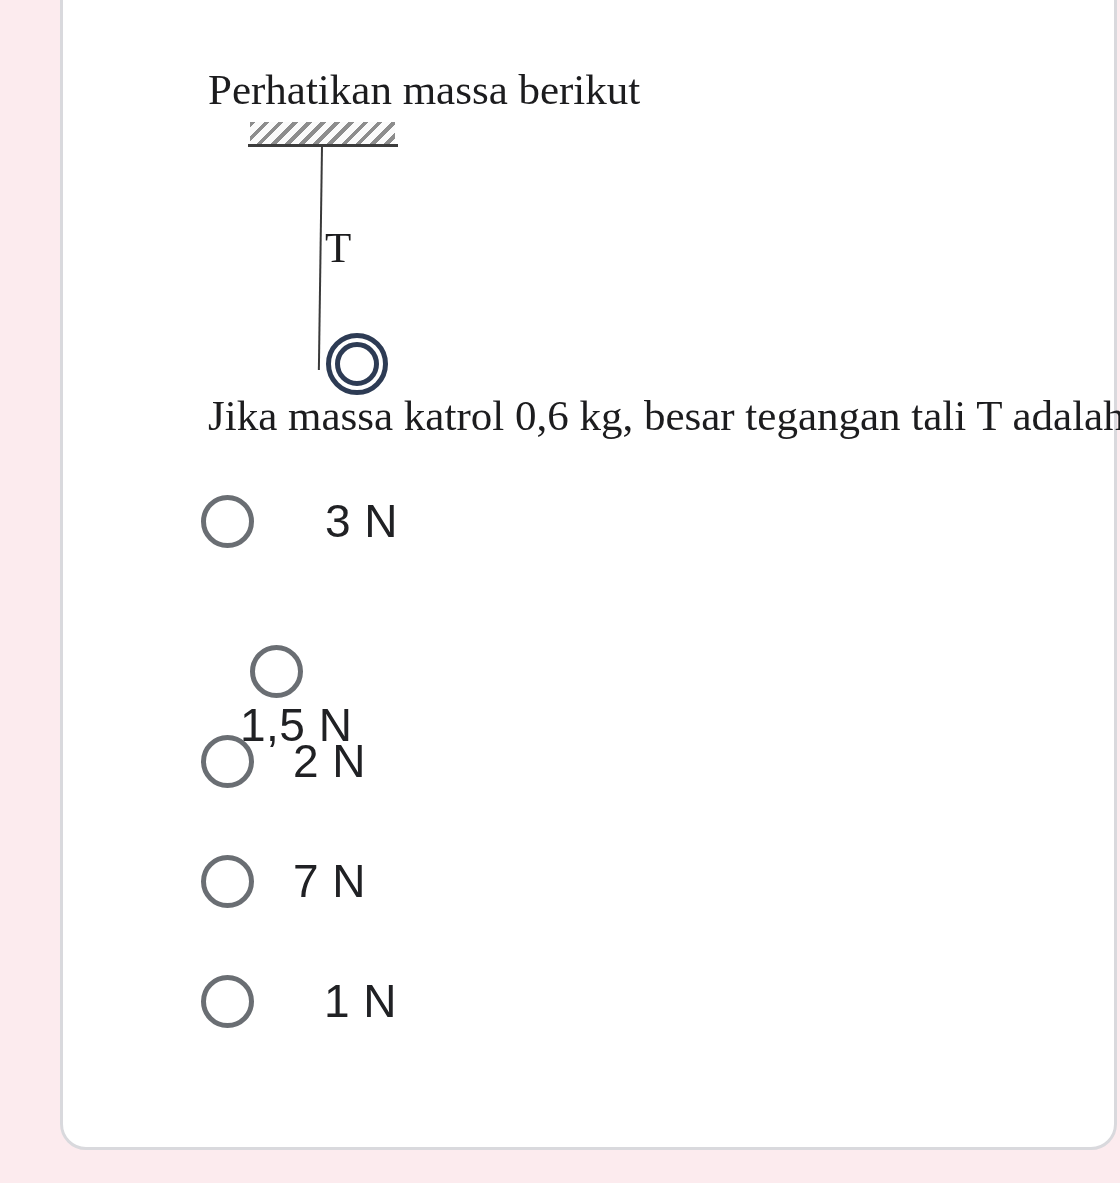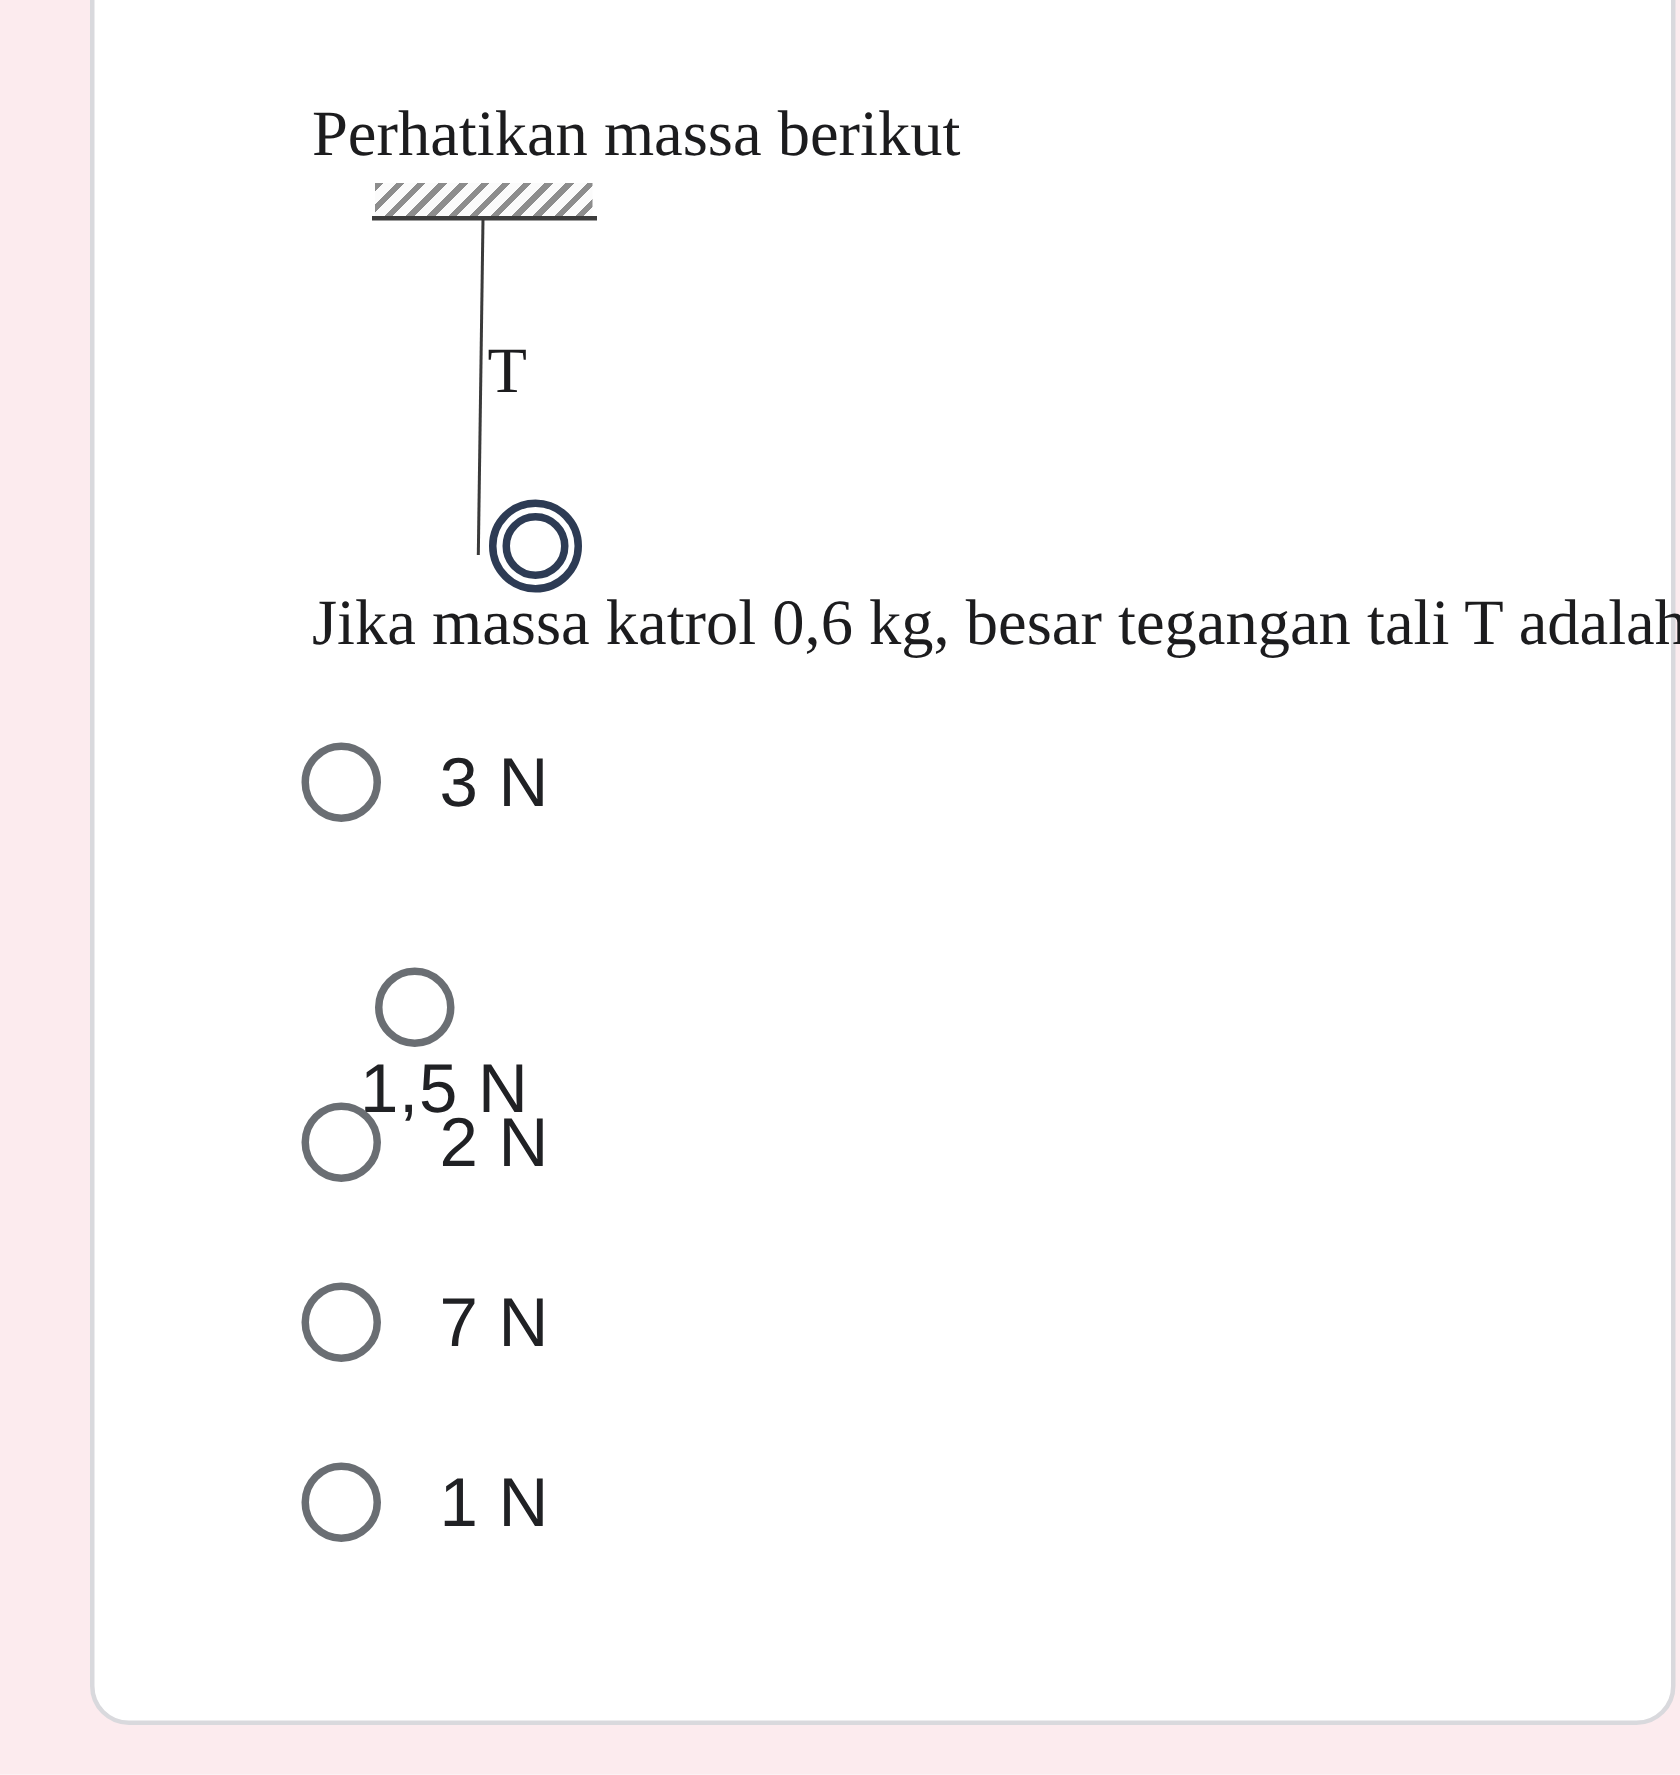--- a/index.html
+++ b/index.html
@@ -51,25 +51,25 @@
   }
   .pulley-inner{
     position:absolute;left:4px;top:4px;width:44px;height:44px;
     border:5px solid var(--pulley-color);border-radius:50%;
   }
   
   .option-row{
     position:absolute;left:138px;height:54px;
     display:flex;align-items:center;cursor:pointer;
   }
-  .option-row.r0{top:511px;}
+  .option-row.r0{top:511px;gap:32px;}
   .option-row.r1{top:662px;flex-direction:column;}
   .option-row.r2{top:751px;}
   .option-row.r3{top:871px;}
-  .option-row.r4{top:991px;}
+  .option-row.r4{top:991px;gap:31px;}
   .radio-circle{
     width:53px;height:53px;flex:0 0 53px;
     border:5px solid var(--radio-border);border-radius:50%;
     background:transparent;
   }
   .option-label{
     margin-left:39px;font-size:46px;line-height:54px;
     color:var(--option-text-color);white-space:nowrap;
     letter-spacing:0.5px;
   }

